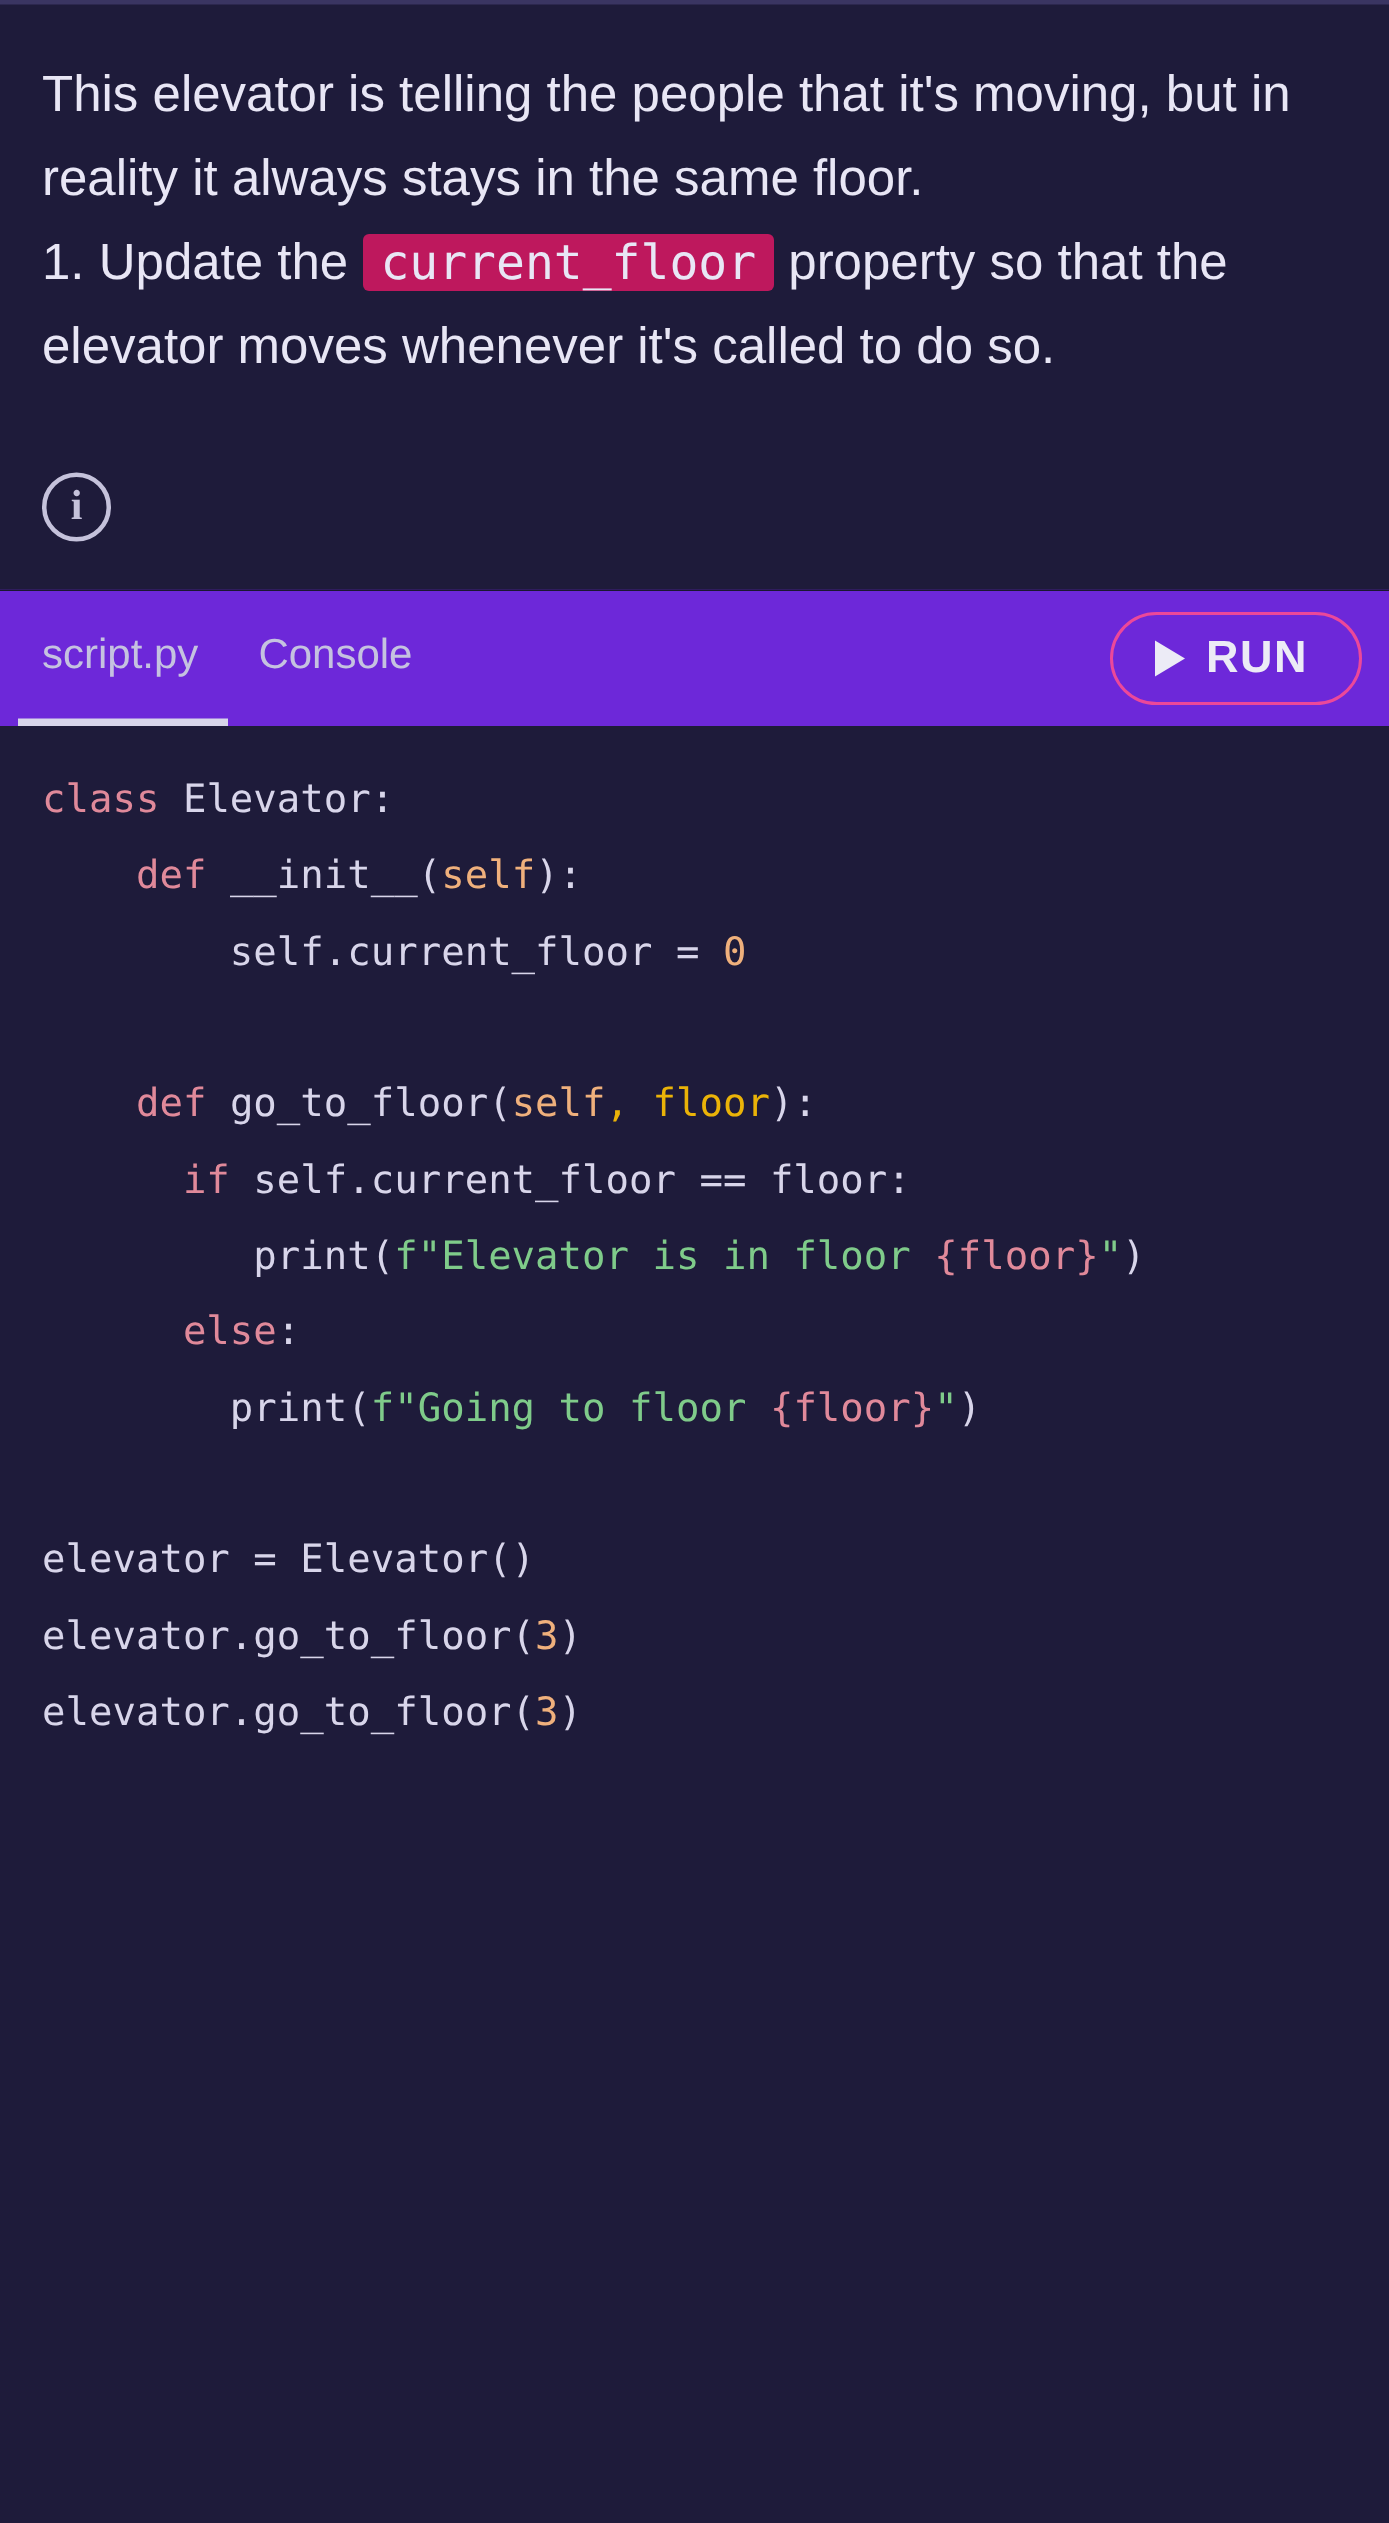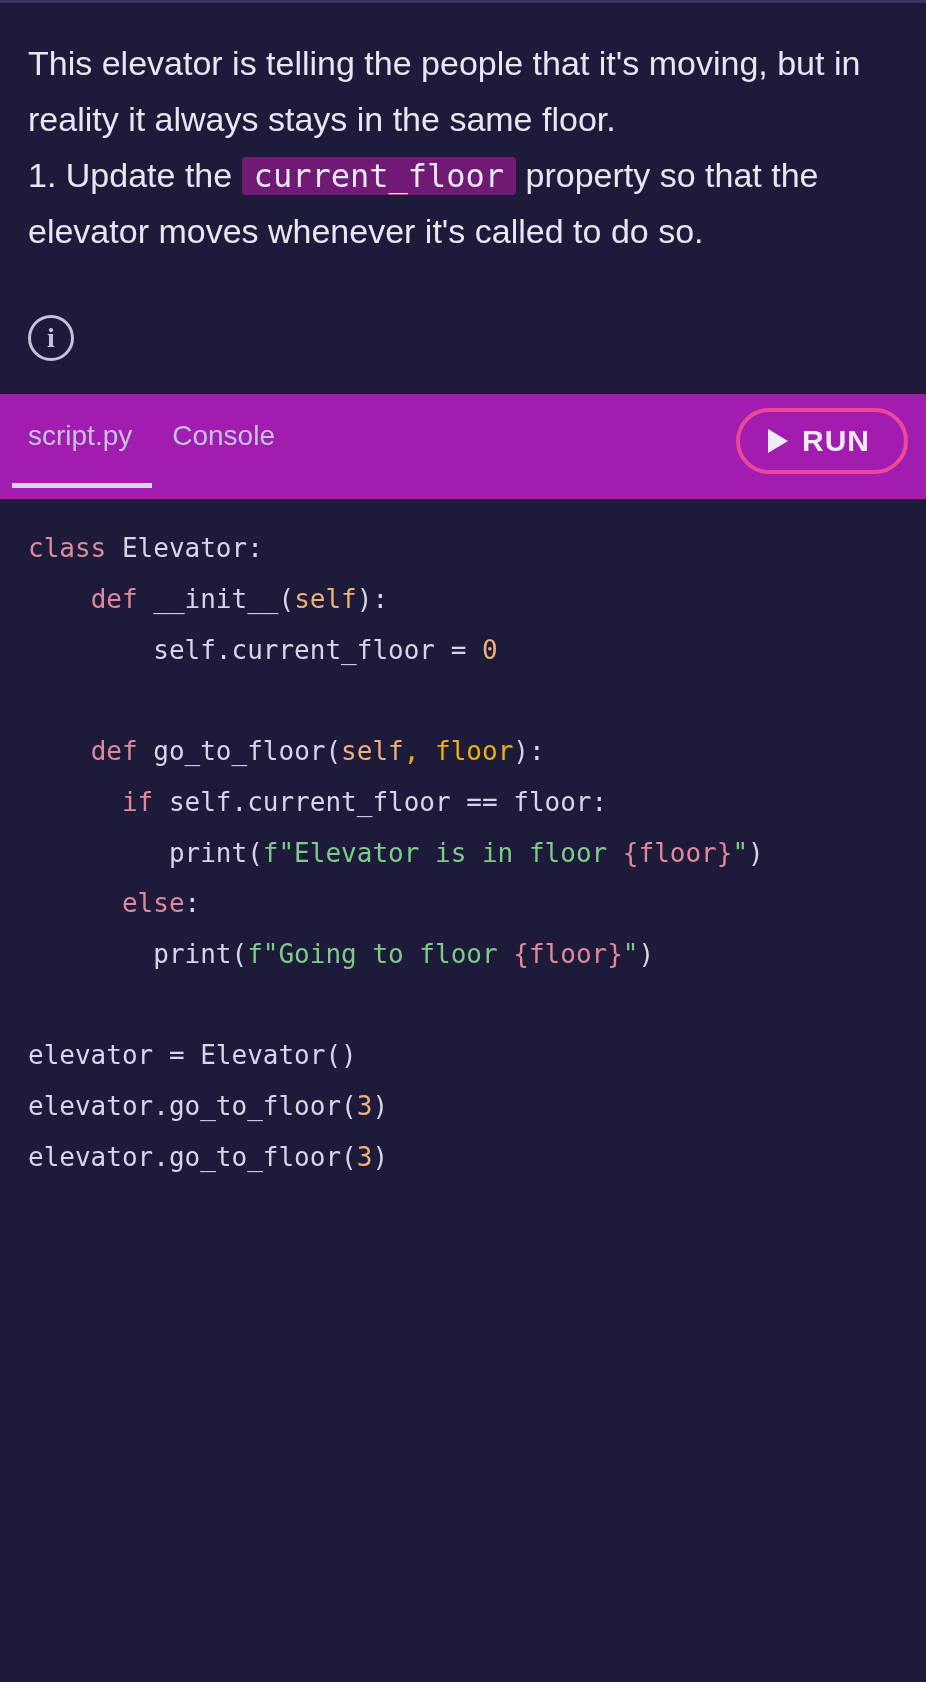--- a/index.html
+++ b/index.html
@@ -18,21 +18,21 @@
 .instructions {
   padding: 32px 28px 28px 28px;
 }
 .instruction-text {
   font-size: 34px;
   line-height: 1.65;
   color: #e8e6f5;
   font-weight: 400;
 }
 .inline-code {
-  background: #701a75;
+  background: #be185d;
   font-family: "SF Mono", Menlo, Consolas, monospace;
   padding: 0 12px;
   border-radius: 4px;
   font-size: 32px;
   color: #e8e6f5;
 }
 .hint-row {
   display: flex;
   align-items: center;
   gap: 16px;
@@ -53,25 +53,25 @@
   font-size: 28px;
   font-weight: 600;
   color: #c5c2db;
 }
 .hint-text {
   font-size: 32px;
   color: #c5c2db;
   font-weight: 500;
 }
 .editor-header {
-  background: #a21caf;
+  background: #6d28d9;
   display: flex;
   align-items: stretch;
   justify-content: space-between;
-  padding: 0 18px 11px 0;
+  padding: 0 18px 0 0;
   border-top: 1px solid #1a1830;
 }
 .tabs {
   display: flex;
   align-items: stretch;
 }
 .tab {
   padding: 26px 20px 24px 28px;
   font-size: 28px;
   color: #c5c2e0;
@@ -85,21 +85,21 @@
   right: 0;
   bottom: 0;
   height: 5px;
   background: #d8d5ea;
 }
 .tab + .tab {
   padding-left: 20px;
 }
 .run-btn {
   margin: 14px 0;
-  border: 4px solid #ec4899;
+  border: 2px solid #ec4899;
   background: transparent;
   border-radius: 40px;
   padding: 12px 34px 12px 28px;
   display: flex;
   align-items: center;
   gap: 14px;
   cursor: pointer;
 }
 .play-icon {
   width: 0;

